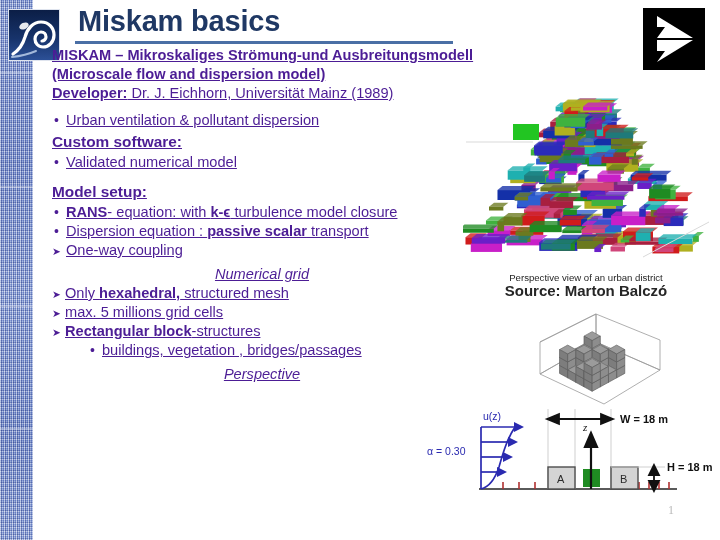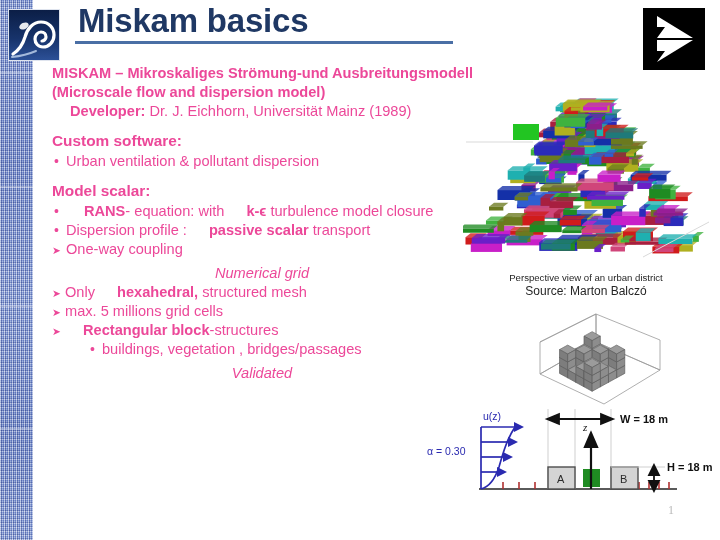--- a/index.html
+++ b/index.html
@@ -30,54 +30,54 @@
     background:#0f2550;overflow:hidden;
   }
   .tri-logo{
     position:absolute;left:643px;top:8px;width:62px;height:62px;
     background:#000;overflow:hidden;
   }
 
   
   .title{
     position:absolute;left:78px;top:6px;
-    font-size:33px;font-weight:bold;color:#1f3864;
+    font-size:29px;font-weight:bold;color:#1f3864;
     letter-spacing:-.2px;line-height:30px;
   }
   .title-rule{
     position:absolute;left:75px;top:41px;width:378px;height:3px;
     background:#4a6fa5;
   }
 
   
-  .body{position:absolute;left:52px;top:64px;width:420px;color:#ec4899;}
+  .body{position:absolute;left:52px;top:46px;width:420px;color:#4c1d95;text-decoration:underline;}
   .ln{font-size:14.6px;line-height:19px;white-space:nowrap;}
   .ln.b{font-weight:bold;}
   .ln.i{font-style:italic;text-align:center;}
   .ln.head{font-weight:bold;font-size:15.4px;line-height:23px;}
   .gap{height:8px;}
   .gap-s{height:5px;}
-  b{font-weight:bold;margin-left:18px;}
+  b{font-weight:bold;}
   i{font-style:italic;}
   .bl{padding-left:14px;position:relative;}
   .bl:before{content:"\2022";position:absolute;left:2px;top:0;font-size:14px;}
   .ar{padding-left:14px;position:relative;}
   .ar:before{content:"\27A4";position:absolute;left:0px;top:1px;font-size:10.5px;}
   .ar2{padding-left:13px;position:relative;}
   .ar2:before{content:"\27A4";position:absolute;left:0px;top:1px;font-size:10.5px;}
   .sub{padding-left:50px;position:relative;}
   .sub:before{content:"\2022";position:absolute;left:38px;top:0;font-size:14px;}
 
   
   .fig-city{position:absolute;left:463px;top:82px;width:248px;height:185px;}
   .city-cap{
     position:absolute;left:466px;top:272px;width:240px;
     text-align:center;font-size:9.6px;line-height:12.5px;color:#262626;
   }
-  .city-cap .src{font-weight:normal;font-size:12px;}
+  .city-cap .src{font-weight:bold;font-size:15px;}
 
   .fig-mesh{position:absolute;left:520px;top:312px;width:160px;height:108px;}
 
   .fig-street{position:absolute;left:415px;top:405px;width:300px;height:105px;}
 
   .pagenum{
     position:absolute;left:668px;top:503px;
     font-size:12px;color:#b9b9b9;font-family:"Liberation Serif",serif;
   }
 </style>
@@ -120,38 +120,39 @@
   <div class="title">Miskam basics</div>
   <div class="title-rule"></div>
 
   <div class="body">
 
     <div class="ln b">MISKAM – Mikroskaliges Strömung-und Ausbreitungsmodell</div>
     <div class="ln b">(Microscale flow and dispersion model)</div>
     <div class="ln"><b>Developer:</b><span> Dr. J. Eichhorn, Universität Mainz  (1989)</span></div>
 
     <div class="gap"></div>
+    <div class="ln bl"><span>Urban ventilation &amp; pollutant dispersion</span></div>
     <div class="ln head">Custom software:</div>
-    <div class="ln bl"><span>Urban ventilation &amp; pollutant dispersion</span></div>
+    <div class="ln bl"><span>Validated  numerical model</span></div>
 
     <div class="gap"></div>
-    <div class="ln head">Model scalar:</div>
+    <div class="ln head">Model setup:</div>
     <div class="ln bl"><b>RANS</b><span>- equation: with </span><b>k-ϵ</b><span> turbulence model closure</span></div>
-    <div class="ln bl"><span>Dispersion profile : </span><b>passive scalar</b><span> transport</span></div>
+    <div class="ln bl"><span>Dispersion equation : </span><b>passive scalar</b><span> transport</span></div>
     <div class="ln ar"><span> One-way coupling</span></div>
 
     <div class="gap-s"></div>
     <div class="ln i">Numerical grid</div>
     <div class="ln ar2"><span>Only </span><b>hexahedral,</b><span> structured  mesh</span></div>
     <div class="ln ar2"><span>max. 5 millions grid cells</span></div>
     <div class="ln ar2"><b>Rectangular block</b><span>-structures</span></div>
     <div class="ln sub"><span>buildings, vegetation , bridges/passages</span></div>
 
     <div class="gap-s"></div>
-    <div class="ln i">Validated</div>
+    <div class="ln i">Perspective</div>
   </div>
 
   <div class="fig-city">
     <svg width="248" height="185" viewBox="0 0 248 185" id="citysvg">
       <g id="cityblocks">
           <rect x="58.40651301320372" y="102.9968621399177" width="14.295224622770919" height="6.102469135802469" fill="#8a1f8a"></rect>
           <polygon points="58.40651301320372,102.9968621399177 63.40651301320372,98.9968621399177 77.70173763597464,98.9968621399177 72.70173763597464,102.9968621399177" fill="#8a1f8a" opacity="0.78"></polygon>
           <rect x="134.34274609152286" y="150.07289094650207" width="19.968012688614543" height="4.991075102880659" fill="#1fb0b0"></rect>
           <polygon points="134.34274609152286,150.07289094650207 139.34274609152286,146.07289094650207 159.31075878013738,146.07289094650207 154.31075878013738,150.07289094650207" fill="#1fb0b0" opacity="0.78"></polygon>
           <rect x="116.94957954410744" y="31.334104938271604" width="13.992652606310013" height="7.703755144032922" fill="#1f8b22"></rect>

